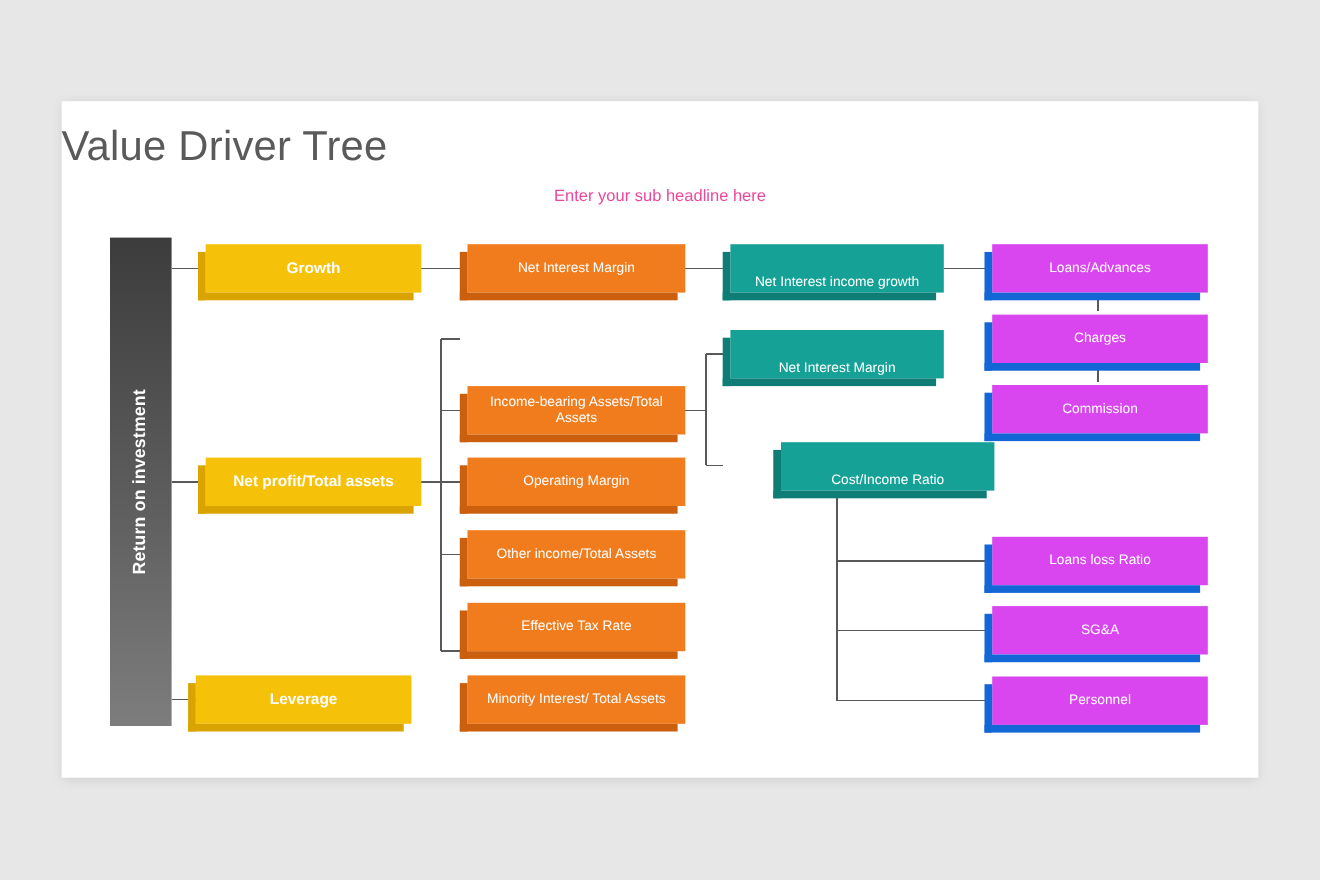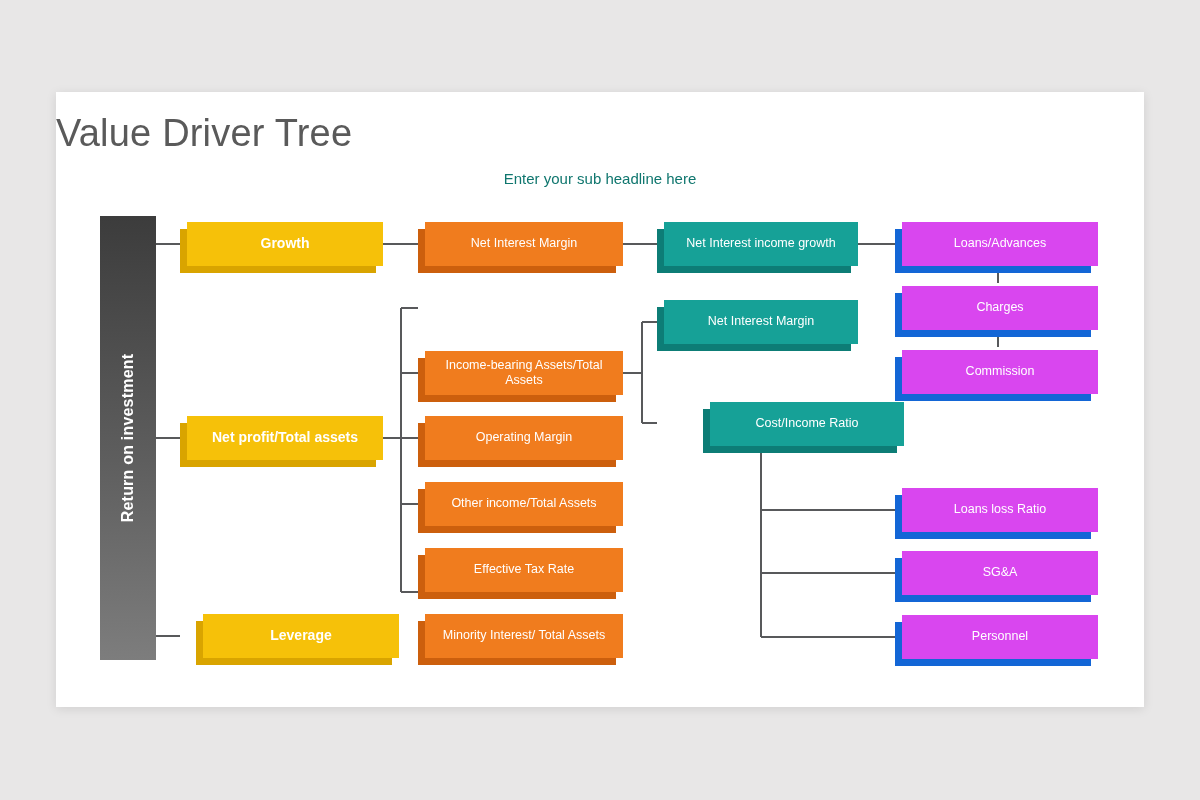--- a/index.html
+++ b/index.html
@@ -19,21 +19,21 @@
   
   #title{
     position:absolute;left:0;top:20px;width:100%;
     text-align:left;
     font-size:38px;font-weight:400;color:#5a5a5a;
     letter-spacing:.2px;
   }
   #subtitle{
     position:absolute;left:0;top:78px;width:100%;
     text-align:center;
-    font-size:15px;font-weight:400;color:#0f766e;
+    font-size:15px;font-weight:400;color:#ec4899;
   }
   
   #canvas{position:absolute;left:0;top:0;width:1088px;height:615px;}
   #wires{position:absolute;left:0;top:0;width:1088px;height:615px;}
 
   
   .root-bar{
     position:absolute;
     background:linear-gradient(180deg,#3c3c3c 0%,#5e5e5e 55%,#7d7d7d 100%);
     display:flex;align-items:center;justify-content:center;
@@ -65,21 +65,21 @@
     content:"";position:absolute;
     left:-7px;bottom:-7px;width:100%;height:7px;
   }
 
   .lvl1{background:#f6c109;font-size:14px;font-weight:bold;}
   .lvl1::before,.lvl1::after{background:#d9a400;}
 
   .lvl2{background:#f07c1e;font-size:12.5px;font-weight:normal;}
   .lvl2::before,.lvl2::after{background:#cc5f0d;}
 
-  .lvl3{background:#16a197;font-size:12.5px;font-weight:normal;}
+  .lvl3{background:#16a197;font-size:12.5px;font-weight:normal;align-items:flex-end;}
   .lvl3::before,.lvl3::after{background:#0d7d76;}
 
   .lvl4{background:#d946ef;font-size:12.5px;font-weight:normal;text-align:center;}
   .lvl4::before,.lvl4::after{background:#1366d6;}
 </style>
 </head>
 <body>
 
 <div id="slide">
 
@@ -129,21 +129,21 @@
     </div>
 
     <div class="node lvl1" style="left:131px;top:130px;width:196px;height:44px;">
       <span>Growth</span>
     </div>
 
     <div class="node lvl1" style="left:131px;top:324px;width:196px;height:44px;">
       <span>Net profit/Total assets</span>
     </div>
 
-    <div class="node lvl1" style="left:147px;top:522px;width:196px;height:44px;">
+    <div class="node lvl1" style="left:122px;top:522px;width:196px;height:44px;">
       <span>Leverage</span>
     </div>
 
     <div class="node lvl2" style="left:369px;top:130px;width:198px;height:44px;">
       <span>Net Interest Margin</span>
     </div>
 
     <div class="node lvl2" style="left:369px;top:259px;width:198px;height:44px;">
       <span>Income-bearing Assets/Total Assets</span>
     </div>

